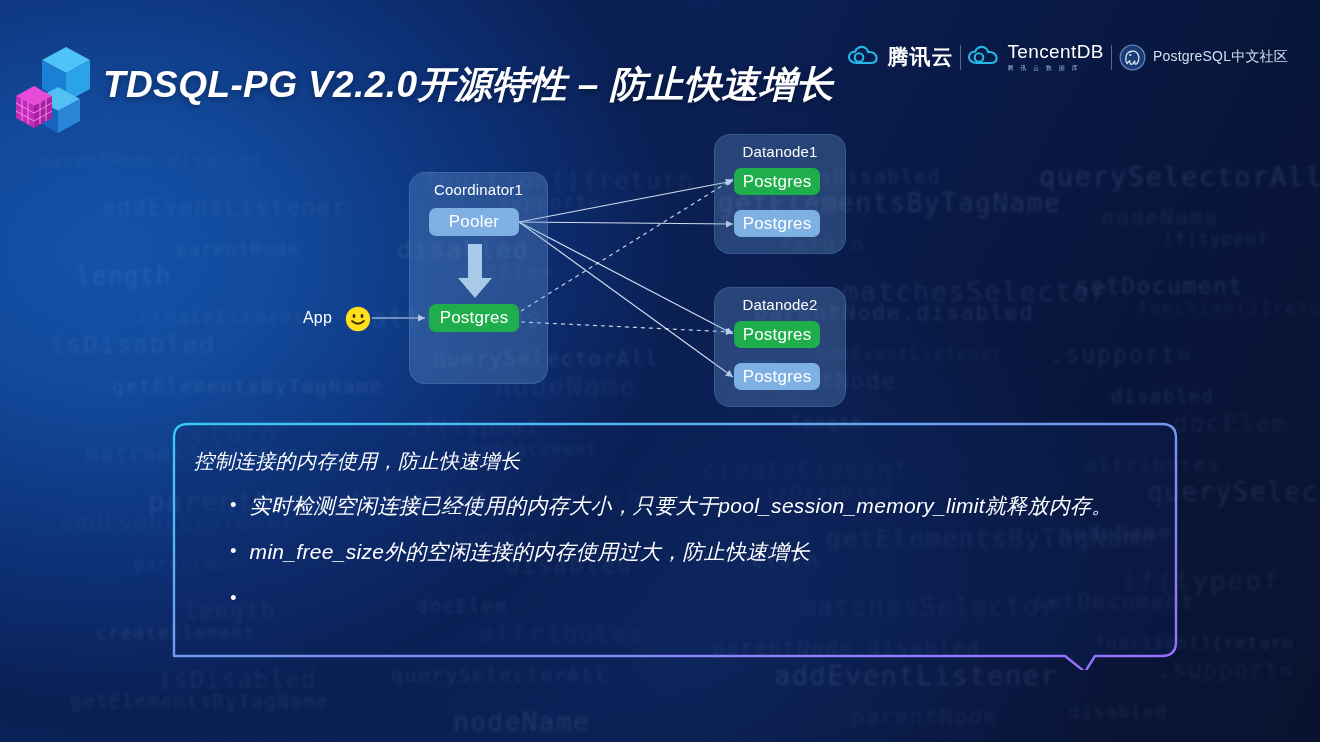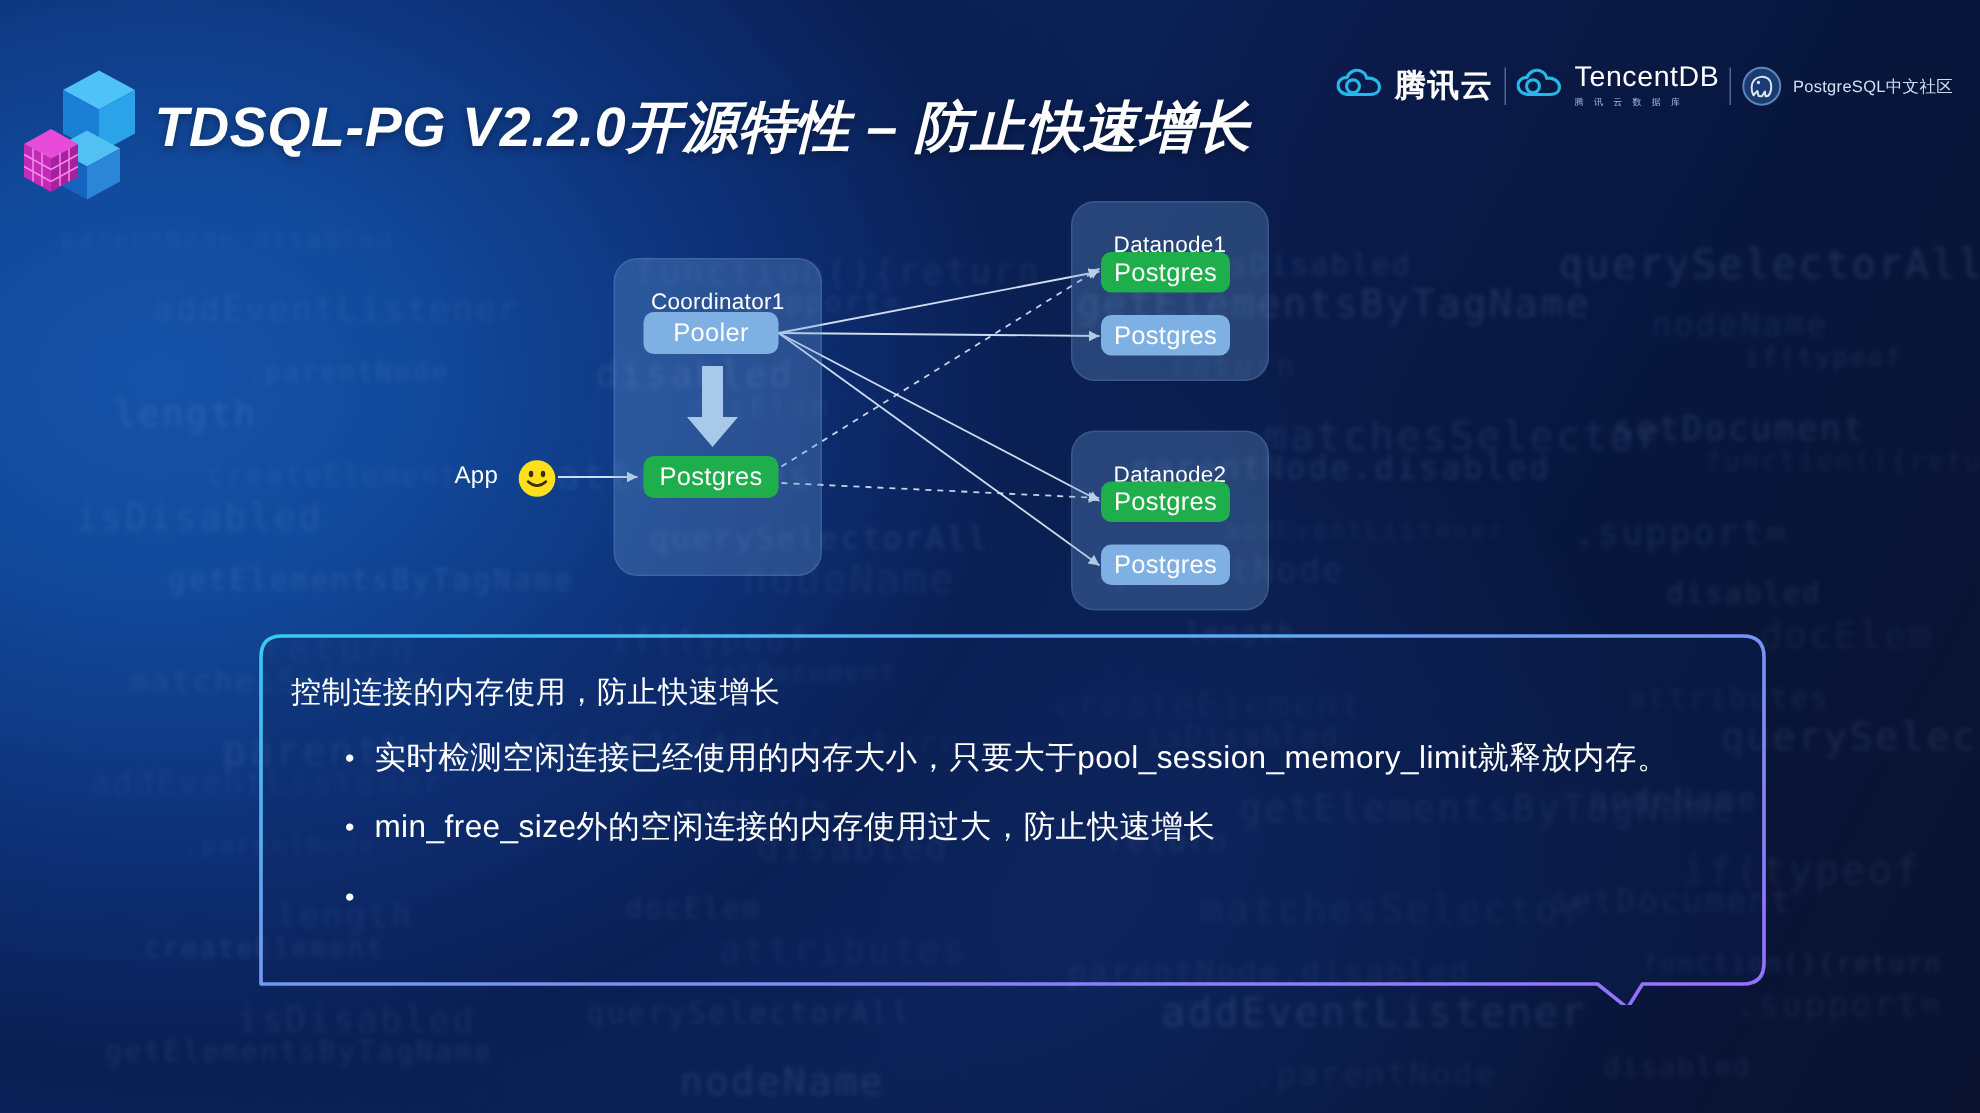--- a/index.html
+++ b/index.html
@@ -42,50 +42,50 @@
     font-size: 37px;
     font-weight: bold;
     font-style: italic;
     color: #ffffff;
     letter-spacing: 0.4px;
     text-shadow: 0 2px 6px rgba(0,0,0,0.35);
     white-space: nowrap;
   }
 
   .brandbar {
-    position: absolute; right: 18px; top: 38px;
+    position: absolute; right: 32px; top: 38px;
     display: flex; align-items: center; gap: 7px;
     height: 38px;
   }
   .brand-item { display: flex; align-items: center; gap: 7px; }
   .brand-sep { width: 1px; height: 25px; background: rgba(170,200,235,0.45); }
   .brand-txt-cn {
     color: #ffffff; font-size: 21px; font-weight: bold; letter-spacing: 1px;
   }
   .brand-txt-en {
     color: #ffffff; font-size: 19px; letter-spacing: 0.4px; line-height: 1; margin-top: 40px;
   }
   .brand-sub {
     display:block; color: #9fc0e4; font-size: 6px; letter-spacing: 2.6px; margin-top: 2px;
   }
-  .pg-txt { color: #cfe0f2; font-size: 11px; letter-spacing: 0.2px; }
+  .pg-txt { color: #cfe0f2; font-size: 14px; letter-spacing: 0.2px; }
 
   
   .diagram { position: absolute; left: 0; top: 0; width: 1320px; height: 430px; }
 
   .nodebox {
     position: absolute;
     background: rgba(110,160,215,0.30);
     border-radius: 16px;
     box-shadow: inset 0 0 0 1px rgba(170,205,240,0.14);
   }
   .nodebox .cap {
     position: absolute; left: 0; right: 0; top: 9px;
     text-align: center;
-    color: #ffffff; font-size: 15px; letter-spacing: 0.2px; margin-top: 12px;
+    color: #ffffff; font-size: 15px; letter-spacing: 0.2px;
   }
 
   .pill {
     position: absolute;
     display: flex; align-items: center; justify-content: center;
     border-radius: 7px;
     color: #ffffff;
     font-size: 17px;
     letter-spacing: 0.2px;
     white-space: nowrap;
@@ -96,21 +96,21 @@
   .downarrow { position: absolute; }
 
   .applabel {
     position: absolute;
     color: #ffffff; font-size: 16px;
     letter-spacing: 0.2px;
   }
   .smiley { position: absolute; }
 
   
-  .callout { position: absolute; left: 160px; top: 420px; width: 1030px; height: 250px; }
+  .callout { position: absolute; left: 160px; top: 420px; width: 1030px; height: 250px; font-style: italic; }
   .callout .content {
     position: absolute; left: 0; top: 0; right: 0; bottom: 0;
     padding: 28px 34px 0 34px;
   }
   .co-head {
     color: #ffffff; font-size: 20px; letter-spacing: 0.4px;
     margin-bottom: 18px;
   }
   .co-list { list-style: none; }
   .co-li {

